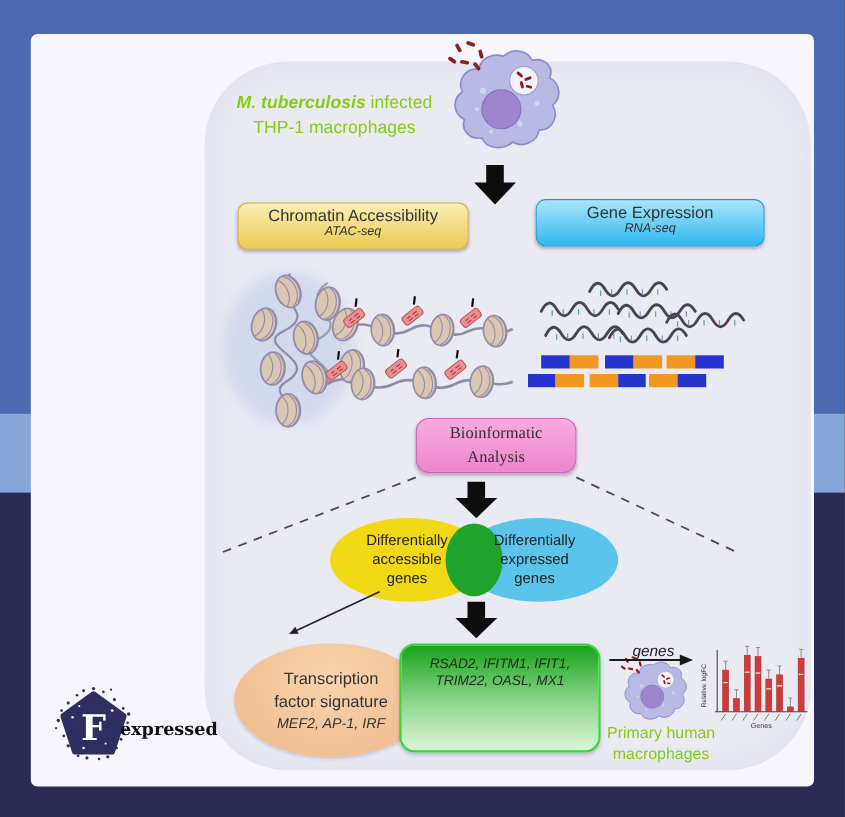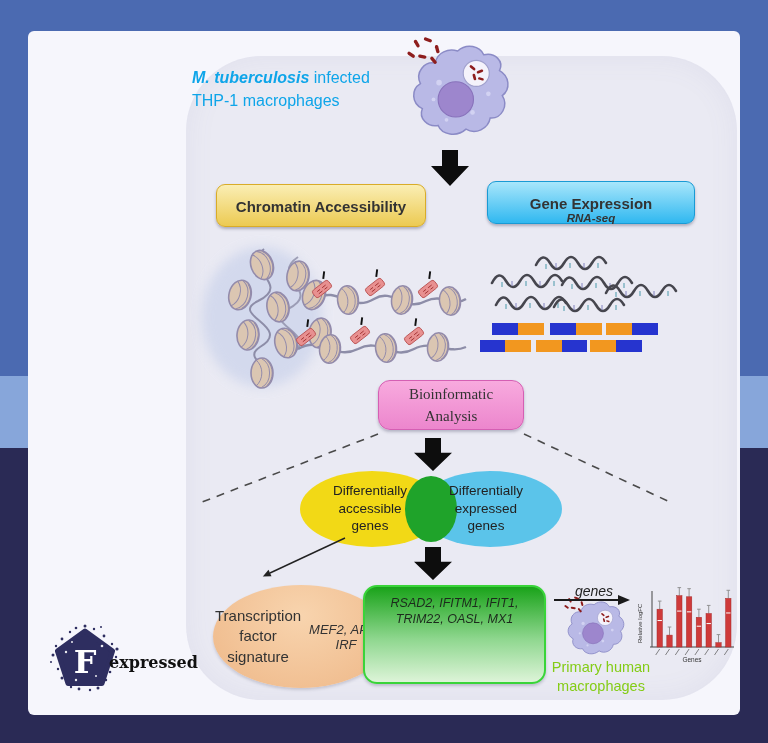--- a/index.html
+++ b/index.html
@@ -5,44 +5,44 @@
   html,body{margin:0;padding:0;width:768px;height:743px;overflow:hidden;}
   body{position:relative;font-family:"Liberation Sans",sans-serif;background:#2a2a55;}
   .abs{position:absolute;}
   .stage{position:absolute;left:0;top:0;width:768px;height:743px;}
   .bg-top{left:0;top:0;width:768px;height:376px;background:var(--bg-top);}
   .bg-mid{left:0;top:376px;width:768px;height:72px;background:var(--bg-mid);}
   .bg-bottom{left:0;top:448px;width:768px;height:295px;background:var(--bg-bottom);}
   .card{left:28px;top:31px;width:712px;height:684px;background:var(--card);border-radius:6px;}
   .panel{left:186px;top:56px;width:551px;height:644px;border-radius:75px;background:var(--panel);
          box-shadow:inset 0 0 30px rgba(120,120,160,0.08);}
-  .fig-title{left:192px;top:66px;width:224px;font-size:16px;color:#0ea5e9;line-height:1.45;}
+  .fig-title{left:192px;top:82px;width:224px;text-align:center;font-size:16px;color:#84cc16;line-height:1.45;}
   .fig-title .ln{white-space:nowrap;}
   .species{font-weight:bold;font-style:italic;}
-  .assay-box{border-radius:9px;text-align:center;padding-top:13px;box-sizing:border-box;
-             box-shadow:0 2px 3px rgba(60,60,90,.35);font-weight:bold;}
+  .assay-box{border-radius:9px;text-align:center;padding-top:3px;box-sizing:border-box;
+             box-shadow:0 2px 3px rgba(60,60,90,.35);}
   .box-yellow{left:216px;top:184px;width:210px;height:43px;
       background:linear-gradient(180deg,var(--box-yellow-top),var(--box-yellow-bottom));
       border:1px solid var(--box-yellow-border);}
   .box-blue{left:487px;top:181px;width:208px;height:43px;
       background:linear-gradient(180deg,var(--box-blue-top),var(--box-blue-bottom));
       border:1px solid var(--box-blue-border);}
   .assay-title{font-size:15px;color:#333;}
   .assay-sub{font-size:11.5px;font-style:italic;color:#333;}
   .pink-box{left:378px;top:380px;width:146px;height:50px;border-radius:12px;
       background:linear-gradient(180deg,var(--box-pink-top),var(--box-pink-bottom));
       border:1px solid var(--box-pink-border);font-size:15px;color:#333;text-align:center;
       white-space:pre-line;line-height:1.45;padding-top:3px;box-sizing:border-box;
       box-shadow:0 2px 3px rgba(60,60,90,.3);font-family:Liberation Serif, serif;}
   .venn-label{width:112px;text-align:center;font-size:13.5px;line-height:1.3;color:#222;white-space:pre-line;}
   .venn-left{left:314px;top:482px;}
   .venn-right{left:430px;top:482px;}
   .tf-ellipse{left:213px;top:585px;width:176px;height:103px;border-radius:50%;
       background:radial-gradient(ellipse at 50% 30%,var(--tf-orange-light),var(--tf-orange));
-      display:flex;flex-direction:row;justify-content:center;align-items:center;text-align:center;
+      display:flex;flex-direction:column;justify-content:center;align-items:center;text-align:center;
       box-shadow:0 2px 3px rgba(60,60,90,.2);}
   .tf-label{font-size:15px;color:#333;white-space:pre-line;line-height:1.35;}
   .tf-genes{font-size:13px;font-style:italic;color:#333;margin-top:1px;}
   .green-box{left:363px;top:585px;width:183px;height:99px;border-radius:14px;
       border:2px solid var(--green-border);
       background:linear-gradient(180deg,var(--green-top),var(--green-mid) 55%,var(--green-bottom));
       text-align:center;padding-top:7px;box-sizing:border-box;box-shadow:0 2px 3px rgba(60,60,90,.25);}
   .gc-title{font-size:15.5px;color:#1d2a1d;white-space:pre-line;line-height:1.35;}
   .gc-genes{font-size:12.5px;font-style:italic;color:#1d2a1d;white-space:pre-line;line-height:1.3;margin-top:1px;}
   .qpcr-label{left:558px;top:583px;width:72px;text-align:center;font-style:italic;font-size:14px;color:#222;}
@@ -122,20 +122,21 @@
     <div class="ln"><span class="species">M. tuberculosis</span><span> infected</span></div>
     <div class="ln">THP-1 macrophages</div>
   </div>
 
   <svg class="abs" style="left:396px;top:38px;" width="128" height="112">
     <use href="#mcell" transform="translate(4,0) scale(0.93)"></use>
   </svg>
 
   <div class="abs assay-box box-yellow">
     <div class="assay-title">Chromatin Accessibility</div>
+    <div class="assay-sub">ATAC-seq</div>
   </div>
   <div class="abs assay-box box-blue">
     <div class="assay-title">Gene Expression</div>
     <div class="assay-sub">RNA-seq</div>
   </div>
 
   <svg class="abs" style="left:198px;top:243px;" width="270" height="148">
     <ellipse cx="64" cy="74" rx="60" ry="70" fill="#c7d0ea" opacity="0.65" filter="url(#blur1)"></ellipse>
     <path d="M66,6 C40,26 96,40 60,58 C30,72 96,84 62,104 C40,118 90,128 66,142" stroke="#8d8da8" stroke-width="2" fill="none"></path>
     <path d="M100,14 C70,34 126,48 90,66 C60,80 126,92 92,112" stroke="#8d8da8" stroke-width="2" fill="none" opacity="0.8"></path>

